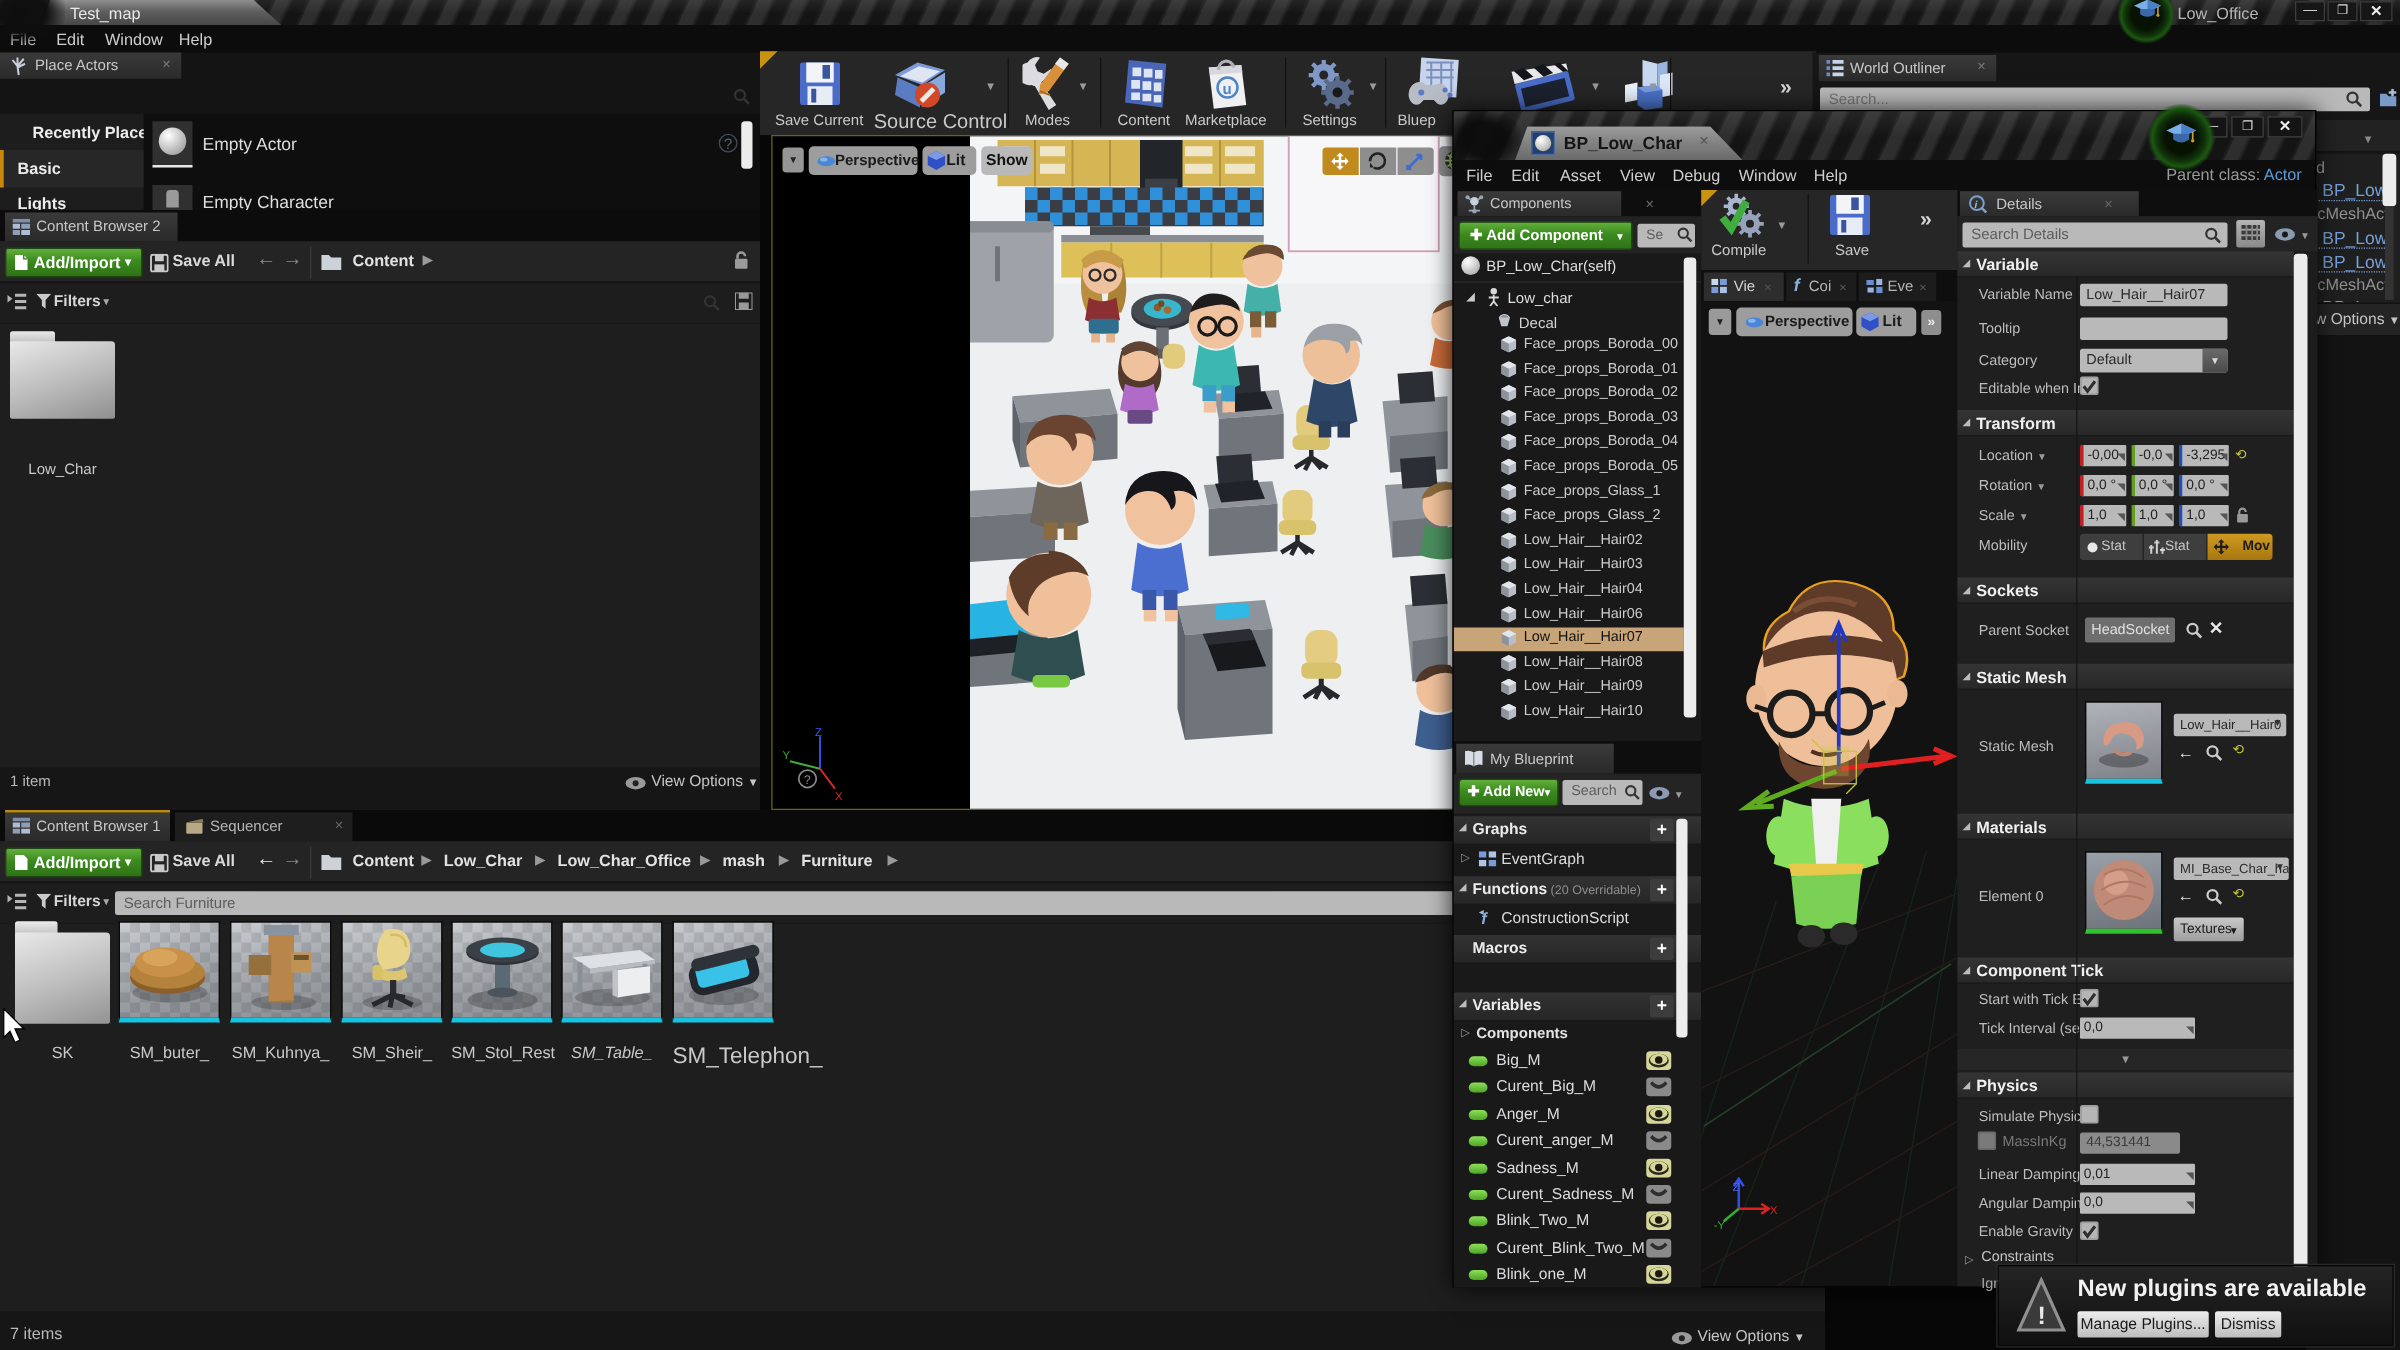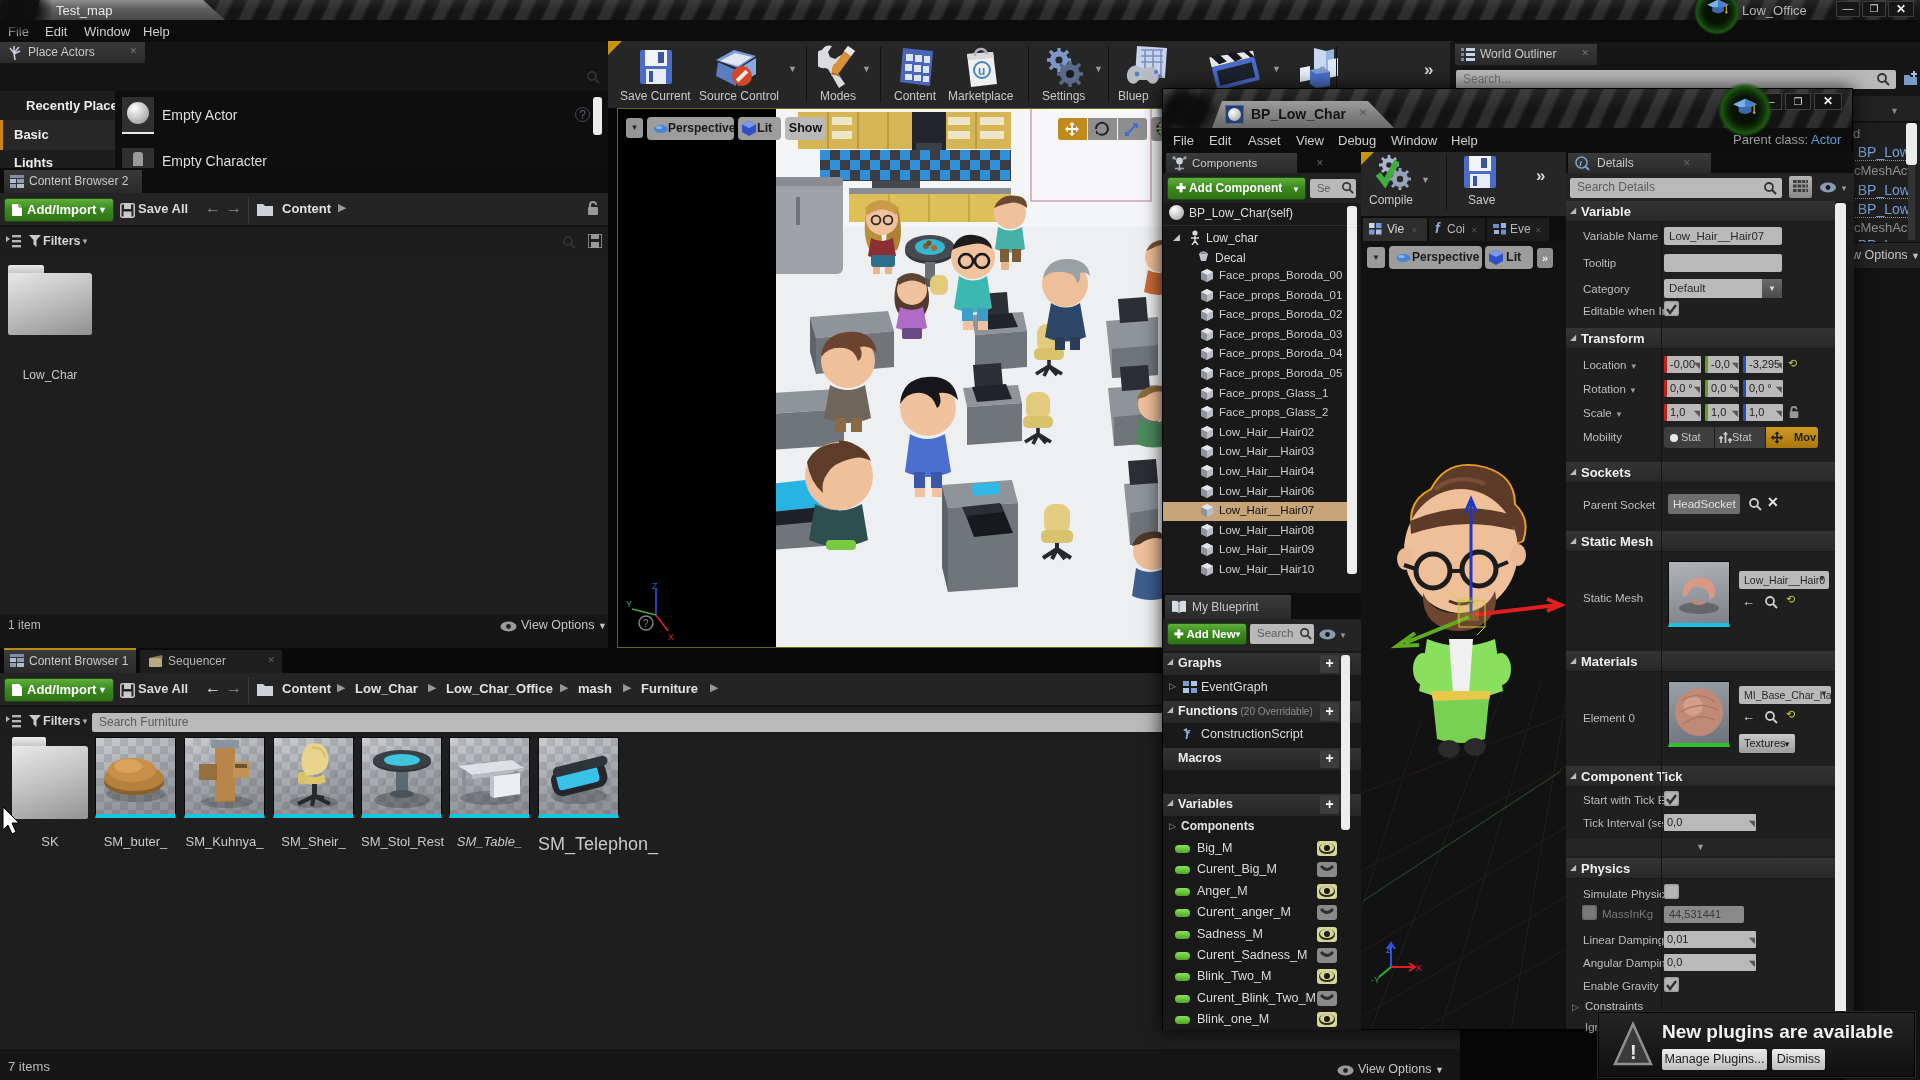--- a/index.html
+++ b/index.html
@@ -300,21 +300,21 @@
   <div class="abs" style="left:620px;top:89px;color:#c9c9c9;font-size:12px;">Save Current</div>
 
   <svg class="abs" style="left:712px;top:46px;" width="48" height="42" viewBox="0 0 48 42">
     <path d="M4 14 L22 4 L44 10 L26 22 Z" fill="#7a9ad8"></path>
     <path d="M8 15 L23 7 L40 11 L26 20 Z" fill="#dfe6f2"></path>
     <path d="M6 16 L24 24 L24 40 L4 30 Z" fill="#5a7cc0"></path>
     <path d="M26 23 L44 12 L44 28 L26 40 Z" fill="#88a8e0"></path>
     <circle cx="30" cy="30" r="10" fill="#d04828"></circle>
     <rect x="23" y="28" width="14" height="4" fill="#f0e8e4" transform="rotate(-45 30 30)"></rect>
   </svg>
-  <div class="abs" style="left:699px;top:89px;color:#c9c9c9;font-size:12px;">Source Control</div>
+  <div class="abs" style="left:699px;top:89px;color:#c9c9c9;font-size:16px;">Source Control</div>
   <div class="abs" style="left:788px;top:64px;color:#9a9a9a;font-size:9px;">▼</div>
   <div class="abs" style="left:806px;top:46px;width:1px;height:56px;background:#121212;"></div>
 
   <svg class="abs" style="left:818px;top:44px;" width="42" height="44" viewBox="0 0 42 44">
     <path d="M4 6 a9 9 0 0 1 10 -4 l-4 6 2 5 5 2 6 -4 a9 9 0 0 1 -6 9 l-2 2 12 18 -6 4 -11 -19 -3 -1 a9 9 0 0 1 -3 -18 z" fill="#dcdce0"></path>
     <path d="M30 2 l7 5 -16 22 -8 3 1 -8 z" fill="#d8903a"></path>
     <path d="M30 2 l7 5 -4 5 -7 -5 z" fill="#e8e8ea"></path>
     <path d="M14 29 l8 3" stroke="#b06a20" stroke-width="1.5"></path>
   </svg>
   <div class="abs" style="left:820px;top:89px;color:#c9c9c9;font-size:12px;">Modes</div>

